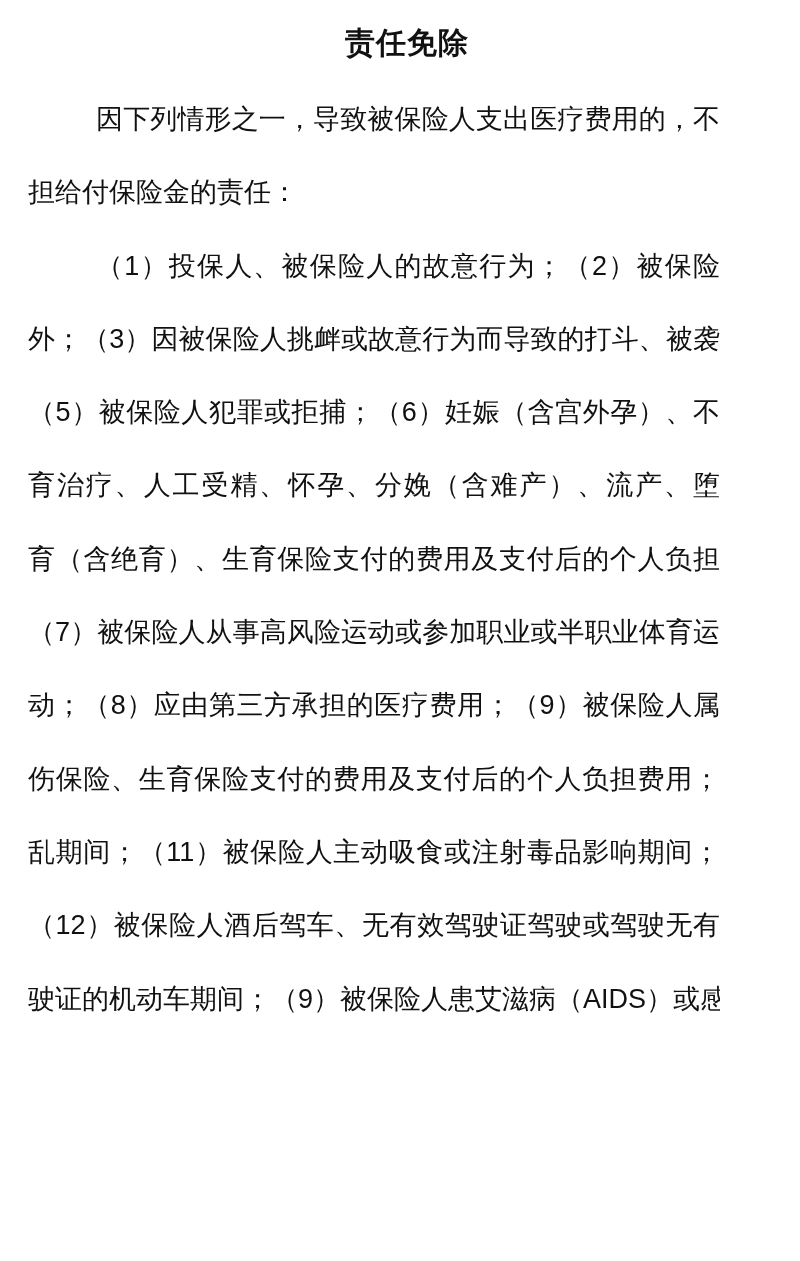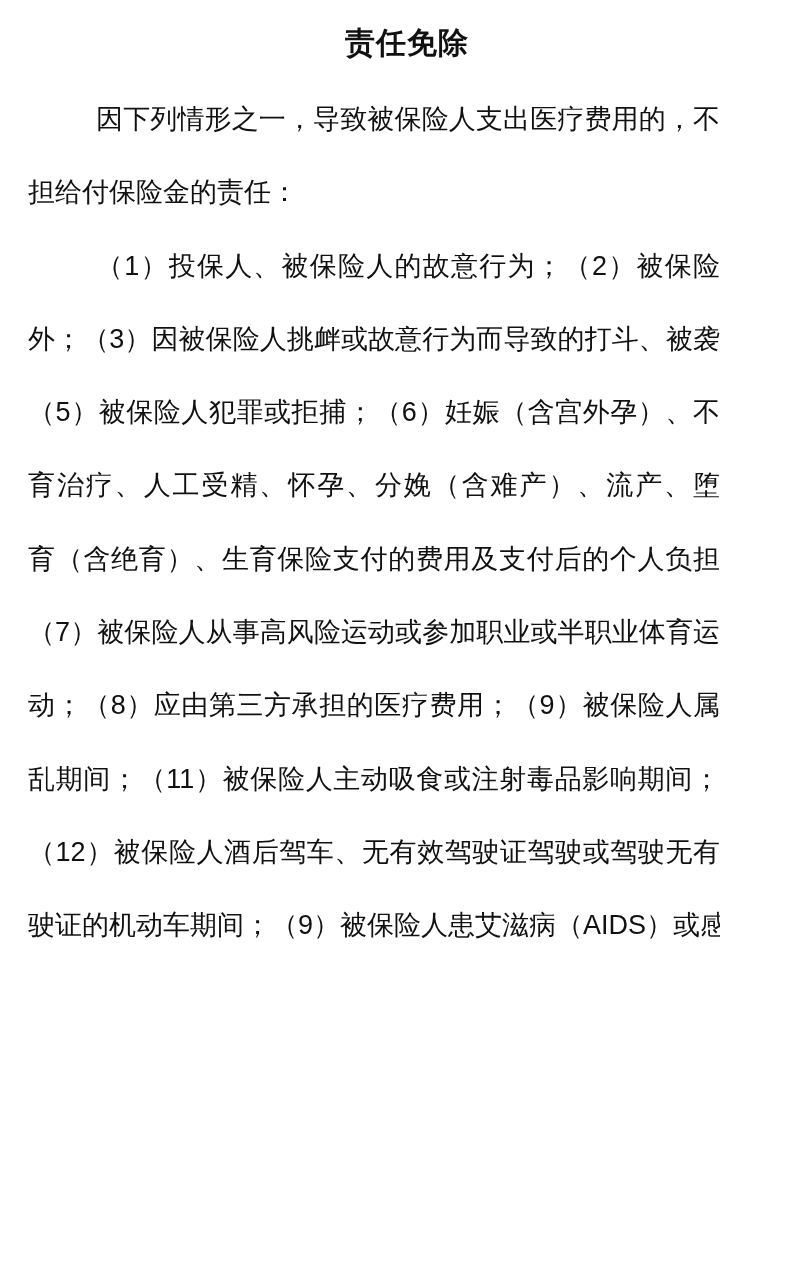--- a/index.html
+++ b/index.html
@@ -52,17 +52,18 @@
   <div class="body-lines">
       <div class="line indent">因下列情形之一，导致被保险人支出医疗费用的，不承</div>
       <div class="line plain">担给付保险金的责任：</div>
       <div class="line indent">（1）投保人、被保险人的故意行为；（2）被保险人自</div>
       <div class="line">外；（3）因被保险人挑衅或故意行为而导致的打斗、被袭击</div>
       <div class="line">（5）被保险人犯罪或拒捕；（6）妊娠（含宫外孕）、不孕不</div>
       <div class="line">育治疗、人工受精、怀孕、分娩（含难产）、流产、堕胎、节</div>
       <div class="line">育（含绝育）、生育保险支付的费用及支付后的个人负担费用；</div>
       <div class="line">（7）被保险人从事高风险运动或参加职业或半职业体育运</div>
       <div class="line">动；（8）应由第三方承担的医疗费用；（9）被保险人属于工</div>
+      <div class="line">伤保险、生育保险支付的费用及支付后的个人负担费用；</div>
       <div class="line">乱期间；（11）被保险人主动吸食或注射毒品影响期间；</div>
       <div class="line">（12）被保险人酒后驾车、无有效驾驶证驾驶或驾驶无有效行</div>
       <div class="line plain">驶证的机动车期间；（9）被保险人患艾滋病（AIDS）或感</div>
     </div>
 </div>
 
 </body></html>

